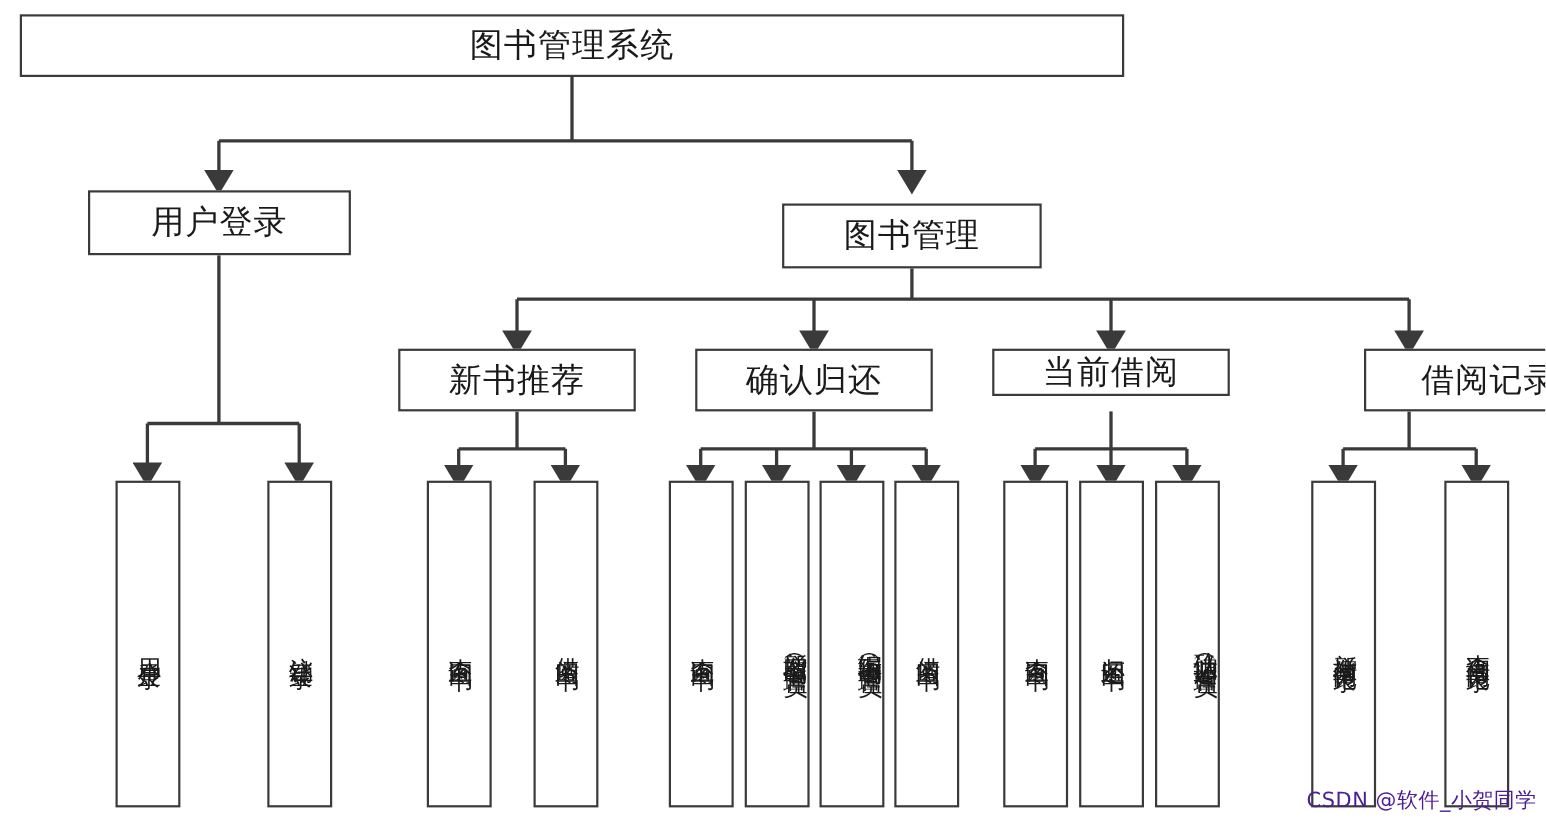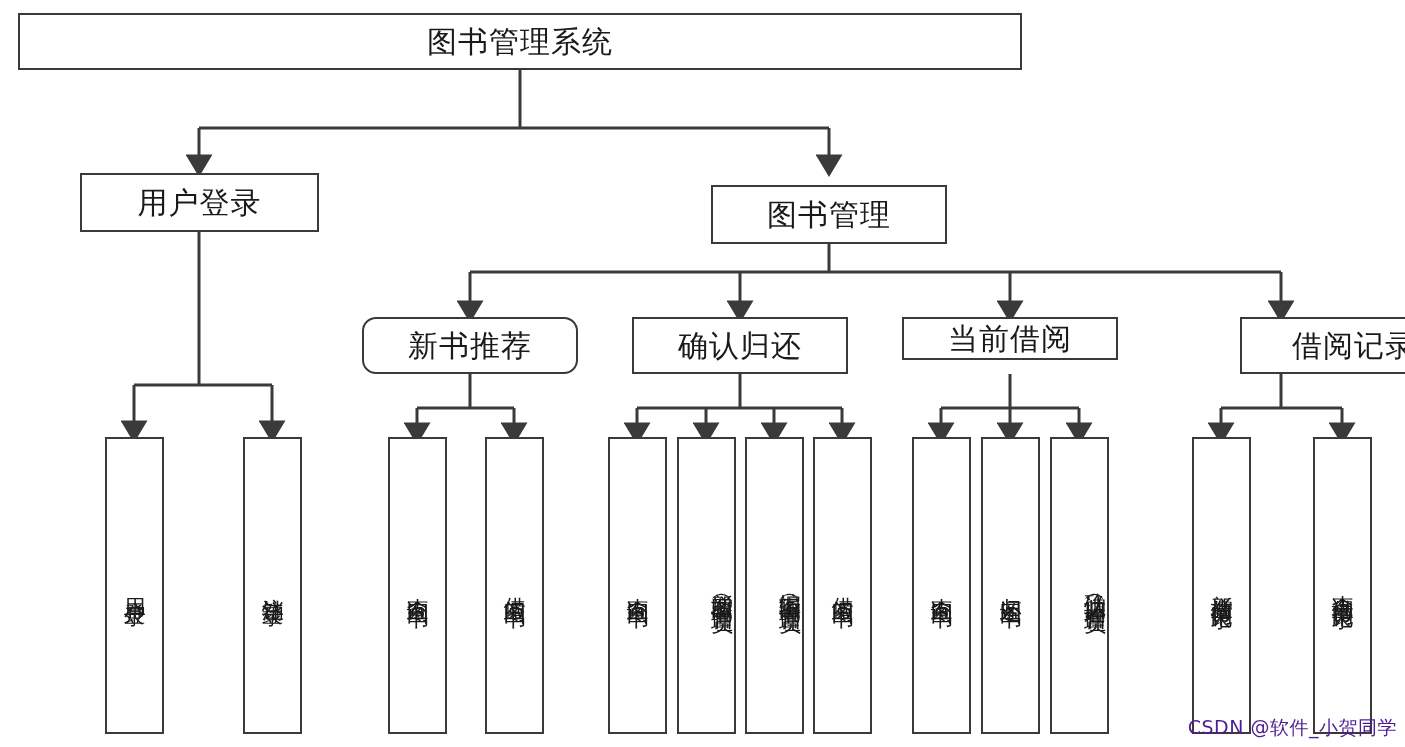--- a/index.html
+++ b/index.html
@@ -125,21 +125,21 @@
   </div>
 
   <div class="node horizontal" style="left:80px; top:173px; width:239px; height:59px;">
     <span>用户登录</span>
   </div>
 
   <div class="node horizontal" style="left:711px; top:173px; width:236px; height:59px;margin-top:12px;">
     <span>图书管理</span>
   </div>
 
-  <div class="node horizontal" style="left:362px; top:317px; width:216px; height:57px;border-radius:14px;">
+  <div class="node horizontal" style="left:362px; top:317px; width:216px; height:57px;">
     <span>新书推荐</span>
   </div>
 
   <div class="node horizontal" style="left:632px; top:317px; width:216px; height:57px;">
     <span>确认归还</span>
   </div>
 
   <div class="node horizontal" style="left:902px; top:317px; width:216px; height:43px;">
     <span>当前借阅</span>
   </div>

